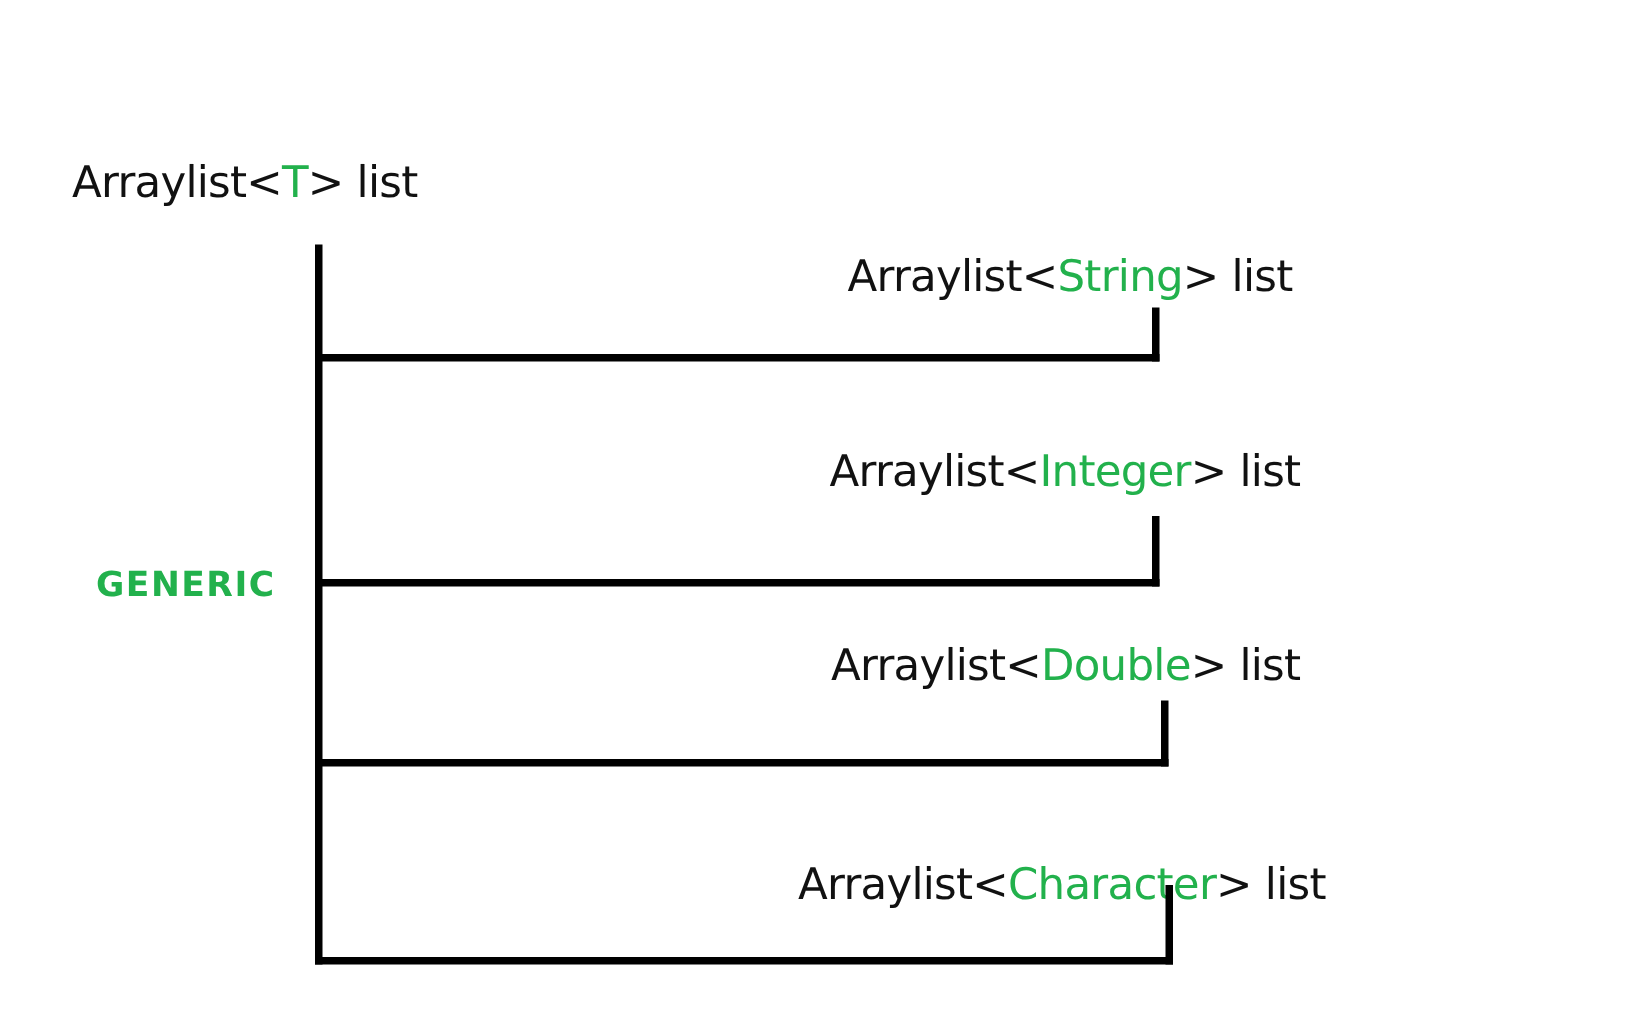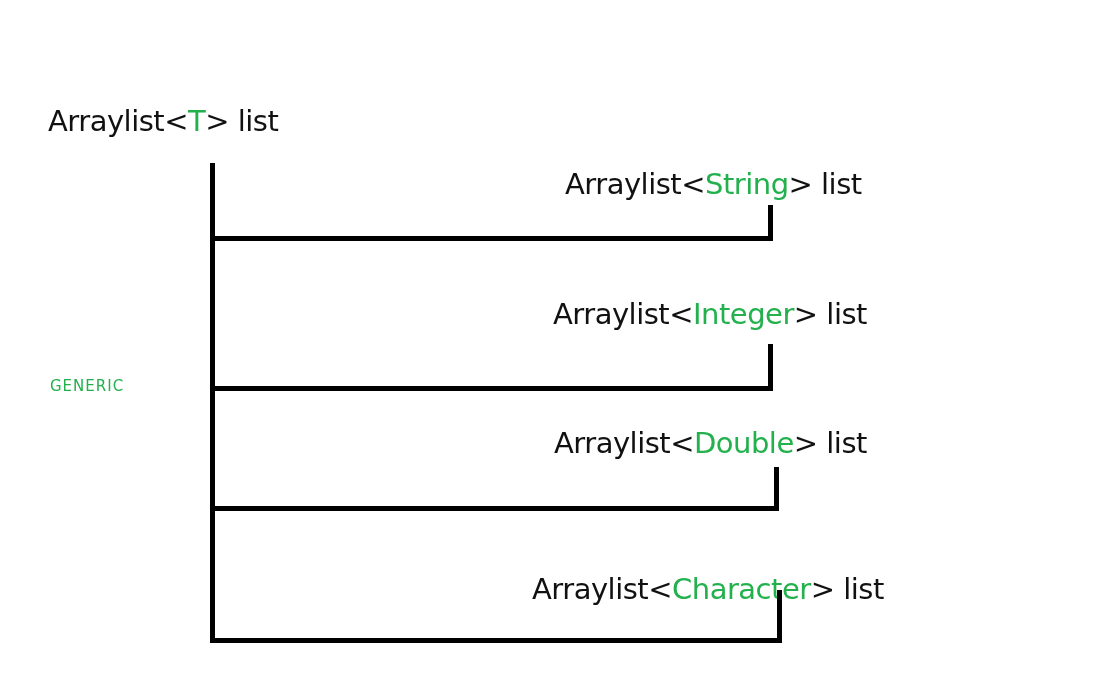--- a/index.html
+++ b/index.html
@@ -21,24 +21,24 @@
     line-height: 34px;
     letter-spacing: -0.5px;
     color: #111111;
     white-space: pre;
   }
   .code-text .type-green {
     color: var(--accent);
   }
   .generic-label {
     position: absolute;
-    left: 50px;
+    left: 64px;
     top: 377px;
-    font-size: 15px;
-    font-weight: normal;
+    font-size: 23px;
+    font-weight: bold;
     letter-spacing: 1px;
     color: var(--accent);
   }
   .line {
     position: absolute;
     background: #000000;
   }
 </style>
 </head>
 <body>

